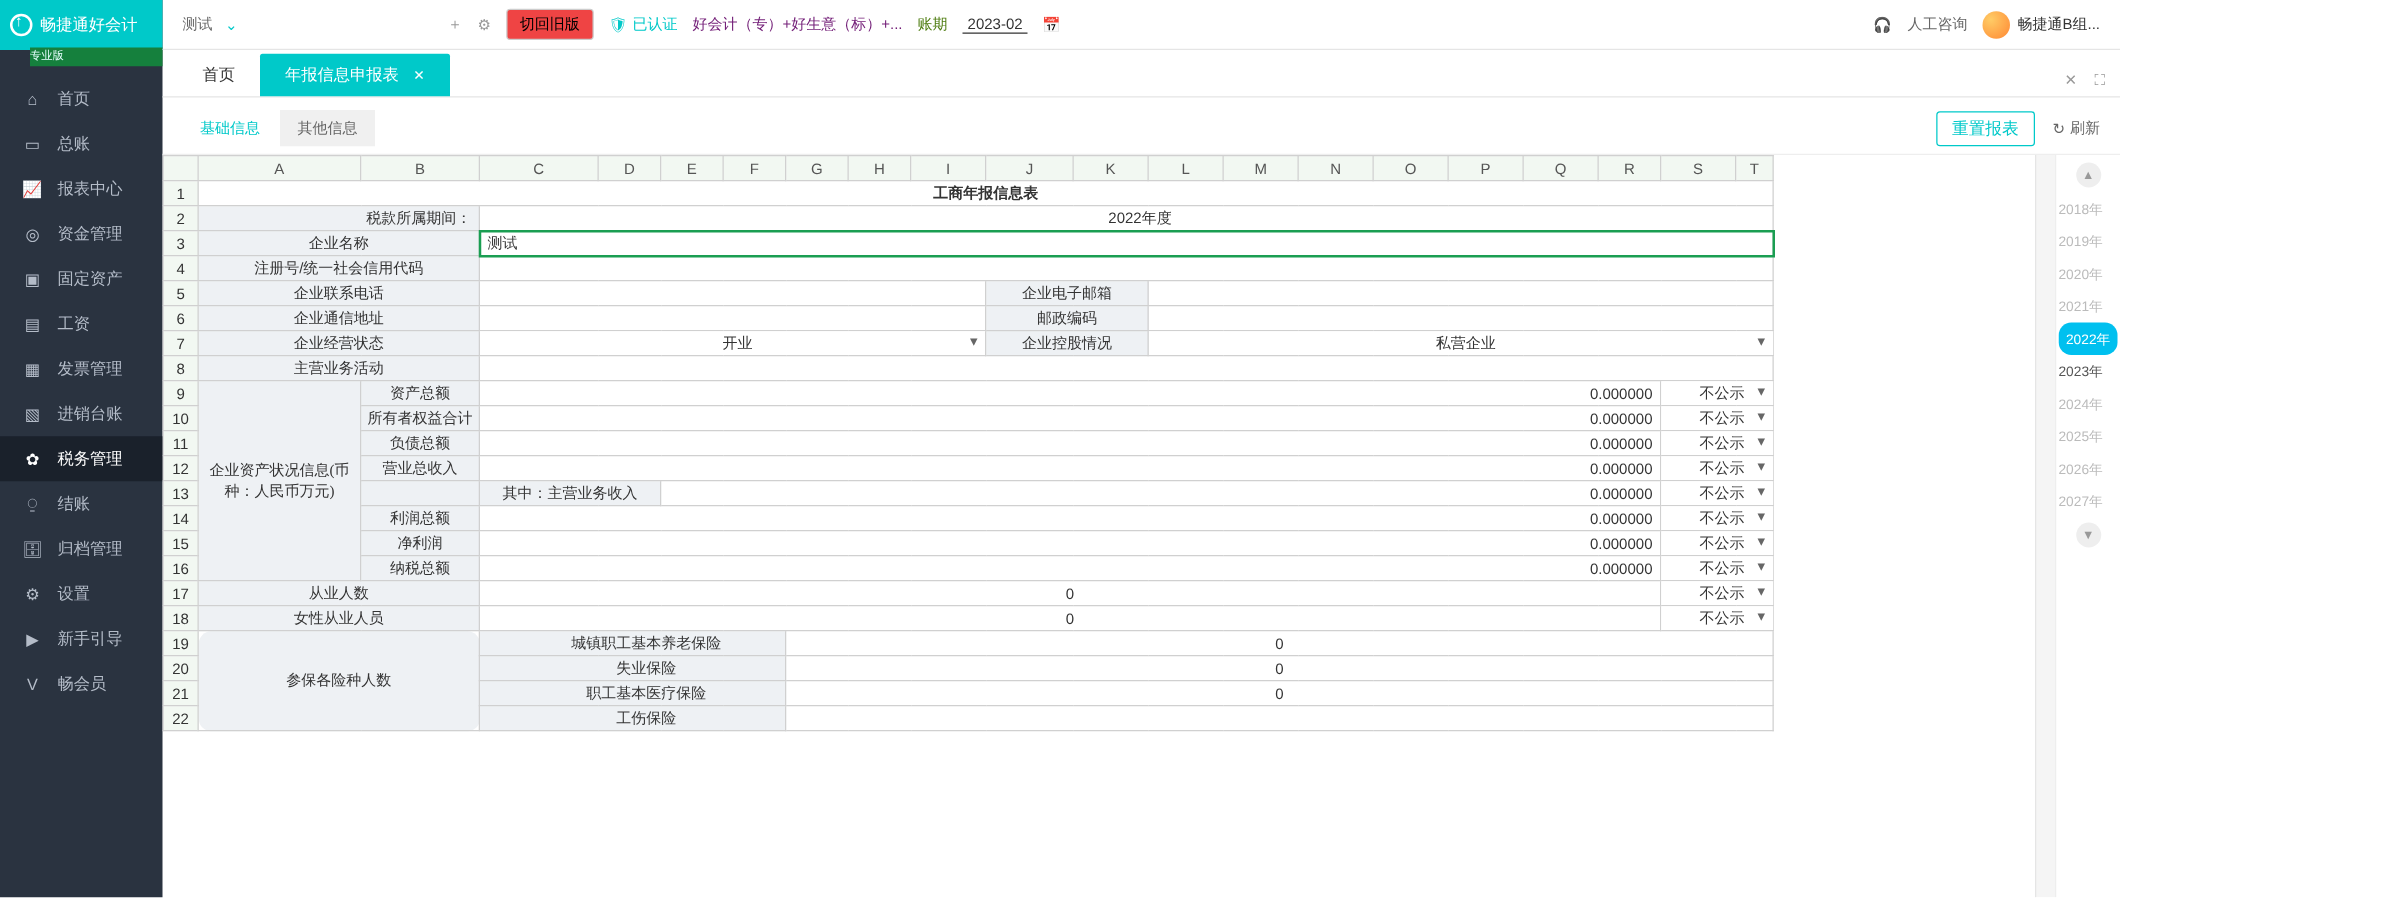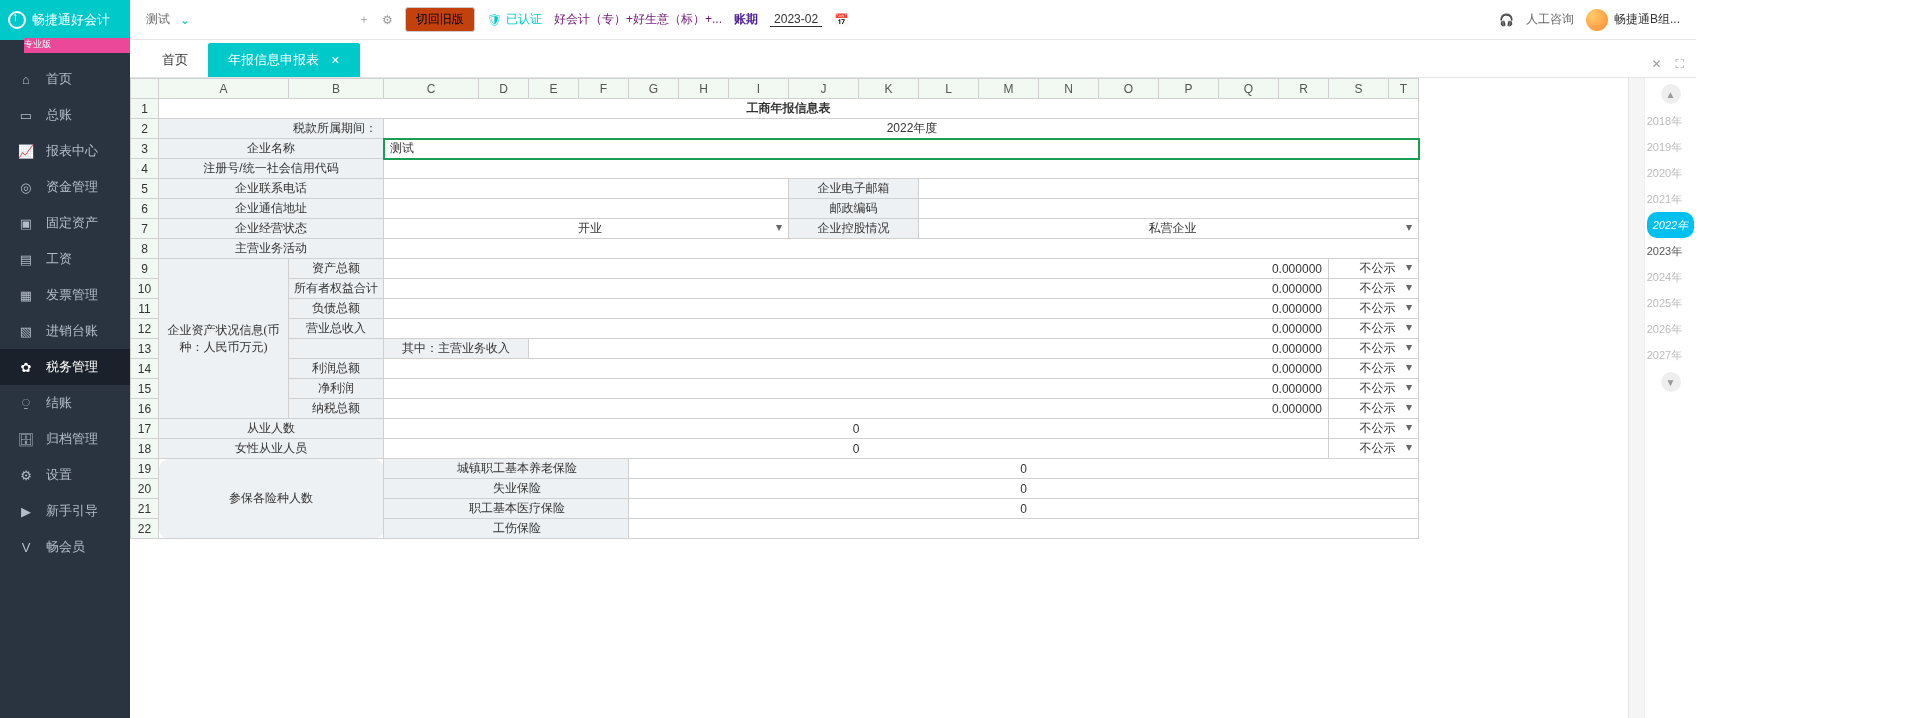--- a/index.html
+++ b/index.html
@@ -12,23 +12,23 @@
 .logo-sub { font-size:9px; margin-left:24px; margin-top:-2px; color:#e6ffff; }
 .nav { flex:1; padding-top:8px; }
 .nav-item { display:flex; align-items:center; height:36px; padding:0 18px; cursor:pointer; font-size:13px; }
 .nav-item.active { background:#1a212b; color:#fff; }
 .nav-ico { width:16px; height:16px; margin-right:12px; display:inline-flex; align-items:center; justify-content:center; }
 .main { flex:1; display:flex; flex-direction:column; min-width:0; }
 .topbar { height:40px; border-bottom:1px solid #e5e5e5; display:flex; align-items:center; padding:0 16px; gap:12px; }
 .company-select { display:flex; align-items:center; gap:10px; min-width:200px; color:#666; }
 .chev { color:#00c9c9; }
 .tb-ico { color:#999; cursor:pointer; }
-.btn-outline { border:1px solid #ccc; background:#c2410c; padding:3px 10px; border-radius:3px; cursor:pointer; font-size:12px; }
+.btn-outline { border:1px solid #ccc; background:#ef4444; padding:3px 10px; border-radius:3px; cursor:pointer; font-size:12px; }
 .verified { color:#00c9c9; display:flex; align-items:center; gap:4px; }
-.period-label { color:#4c1d95;font-weight:bold; }
+.period-label { color:#4d7c0f; }
 .period-val { border-bottom:1px solid #333; padding:0 4px; }
 .spacer { flex:1; }
 .user { display:flex; align-items:center; gap:6px; }
 .avatar { width:22px; height:22px; border-radius:50%; background:radial-gradient(circle at 30% 30%,#ffcc66,#ff8833); }
 .tabs { height:38px; border-bottom:1px solid #e5e5e5; display:flex; align-items:flex-end; padding:0 12px; gap:0; }
 .tab { padding:8px 20px; cursor:pointer; font-size:13px; position:relative; }
 .tab.active { background:#00c9c9; color:#fff; border-radius:2px 2px 0 0; }
 .tab .close { margin-left:8px; font-size:11px; }
 .tabs-right { margin-left:auto; display:flex; gap:14px; align-items:center; padding-bottom:6px; }
 .subtabs-row { display:flex; align-items:center; padding:10px 16px 6px; border-bottom:1px solid #eee; }
@@ -46,36 +46,36 @@
 .lbl { background:#eef1f4 !important; }
 .sel { outline:2px solid #1a9e52; outline-offset:-1px; text-align:left !important; padding-left:6px; }
 .num { text-align:right !important; padding-right:6px; }
 .dd { text-align:left; padding-left:8px; position:relative; }
 .dd::after { content:"▾"; position:absolute; right:6px; color:#666; }
 .title-cell { font-size:15px; font-weight:600; }
 .yearbar { width:52px; border-left:1px solid #eee; display:flex; flex-direction:column; align-items:center; padding:6px 0; gap:4px; }
 .yb-arrow { width:20px; height:20px; border-radius:50%; background:#eee; color:#999; display:flex; align-items:center; justify-content:center; cursor:pointer; font-size:10px; }
 .yb-item { font-size:11px; height:26px; display:flex; align-items:center; color:#bbb; cursor:pointer; }
 .yb-item.near { color:#555; }
-.yb-item.active { background:#00c0ef; color:#fff; border-radius:10px; padding:0 6px;font-style:italic; }
+.yb-item.active { background:#00c0ef; color:#fff; border-radius:10px; padding:0 6px; }
 .scroll-v { width:16px; background:#f5f5f5; border-left:1px solid #e5e5e5; }
 .left-al { text-align:right; padding-left:22px; }
 </style>
 </head>
 <body>
 
 <div class="app">
   <aside class="sidebar">
     <div class="logo">
       <span class="logo-icon"></span>
       <div>
         <div>畅捷通好会计</div>
       </div>
     </div>
-    <div class="logo-sub" style="background:#ec4899;padding-bottom:2px;">专业版</div>
+    <div class="logo-sub" style="background:#15803d;padding-bottom:2px;">专业版</div>
     <nav class="nav" id="nav">
         <div class="nav-item">
           <span class="nav-ico">⌂</span>
           <span>首页</span>
         </div>
         <div class="nav-item">
           <span class="nav-ico">▭</span>
           <span>总账</span>
         </div>
         <div class="nav-item">
@@ -160,20 +160,31 @@
       <div class="tab active">
         <span>年报信息申报表</span>
         <span class="close">✕</span>
       </div>
       <div class="tabs-right">
         <span class="tb-ico">✕</span>
         <span class="tb-ico">⛶</span>
       </div>
     </div>
 
+    <div class="subtabs-row">
+      <div class="subtab active">基础信息</div>
+      <div class="subtab">其他信息</div>
+      <div class="subtabs-right">
+        <button class="btn-reset">重置报表</button>
+        <div class="refresh">
+          <span>↻</span>
+          <span>刷新</span>
+        </div>
+      </div>
+    </div>
 
     <div class="sheet-wrap">
       <div class="sheet">
         <table class="grid" id="grid">
             <tbody>
               <tr>
                 <th class="rowhdr"></th>
                 <th style="width:130px">A</th>
                 <th style="width:95px">B</th>
                 <th style="width:95px">C</th>

